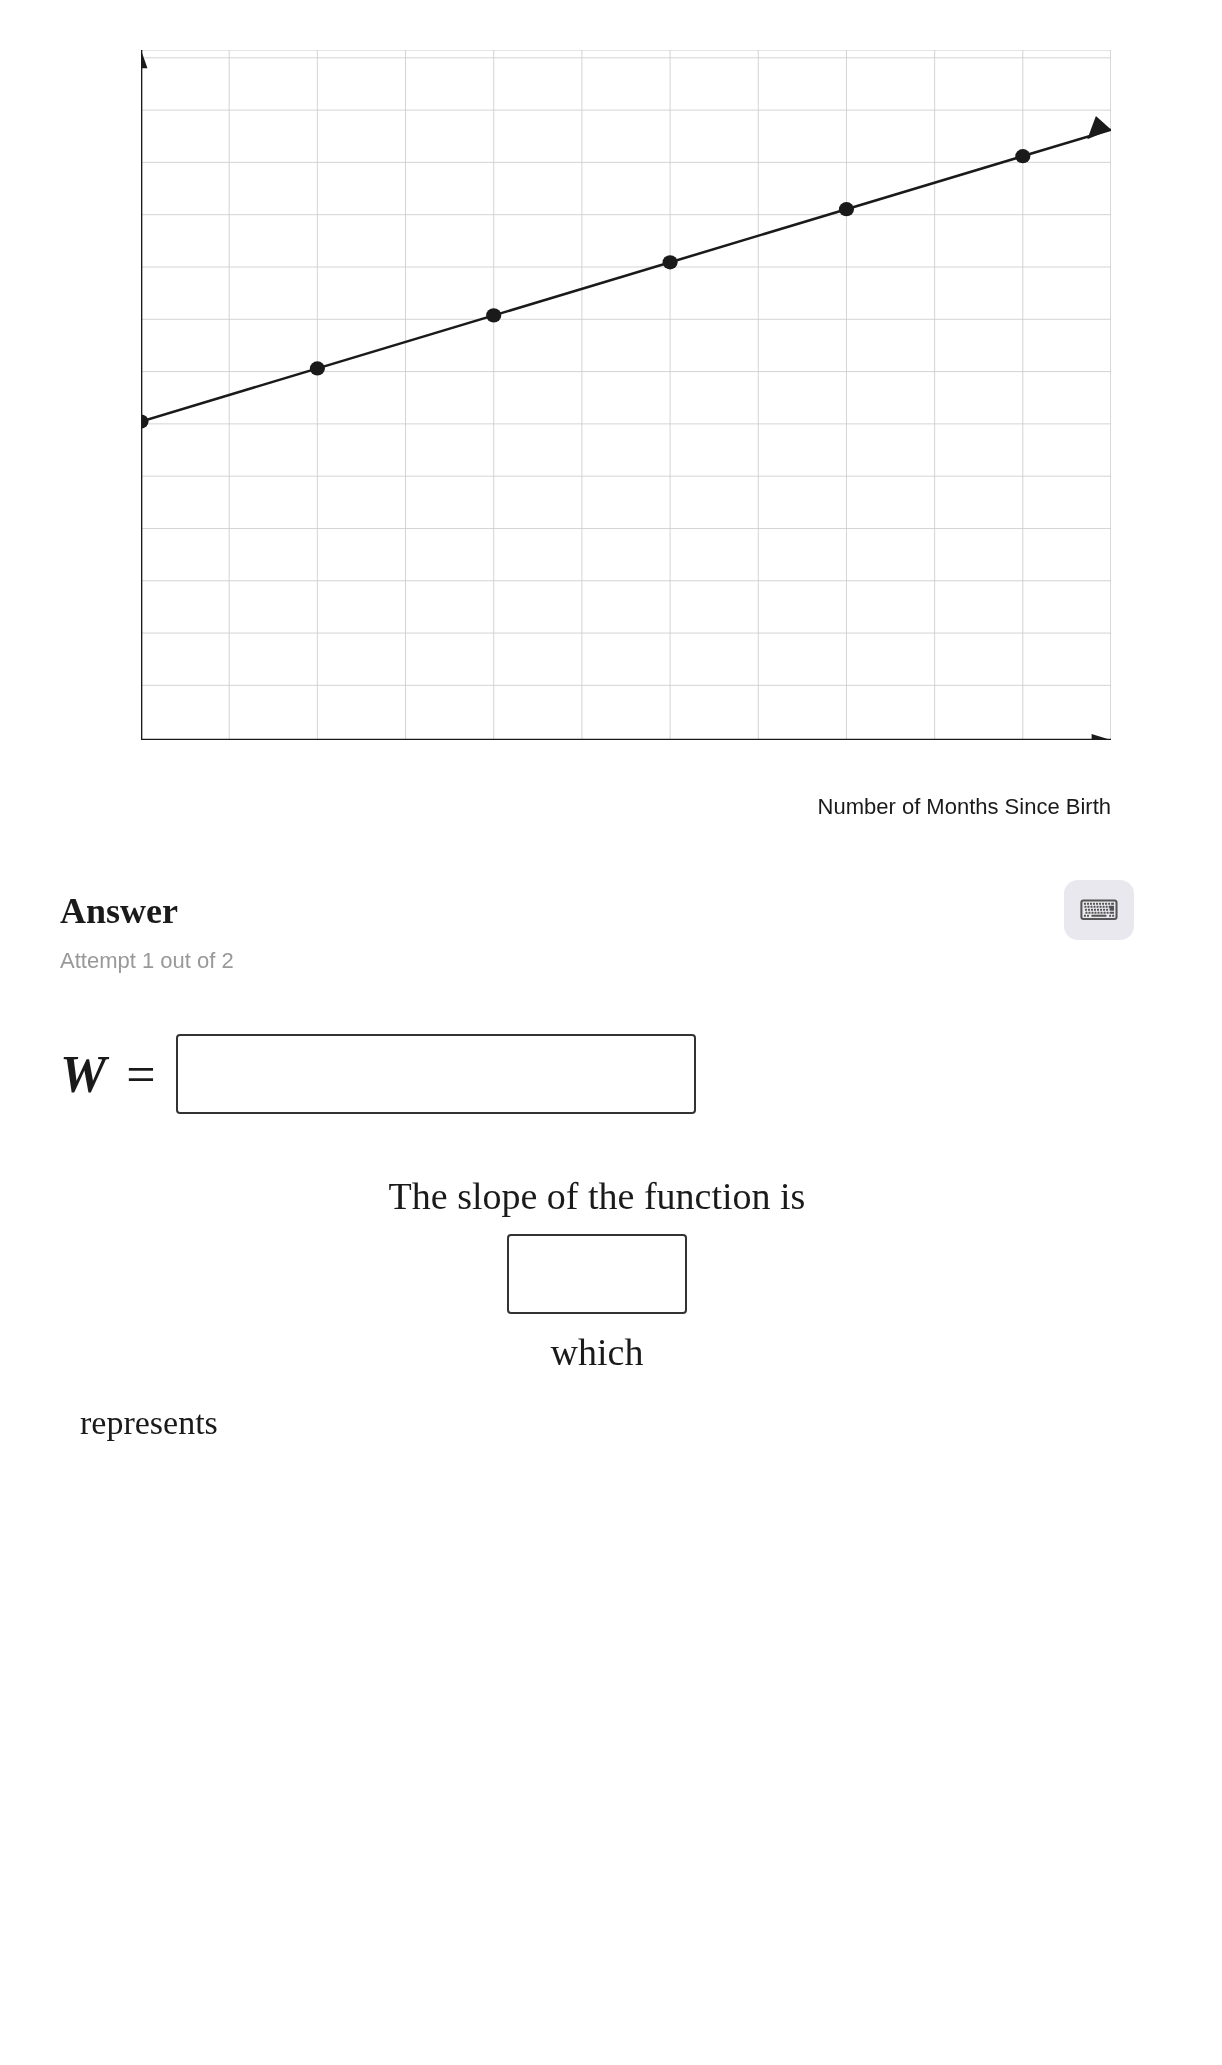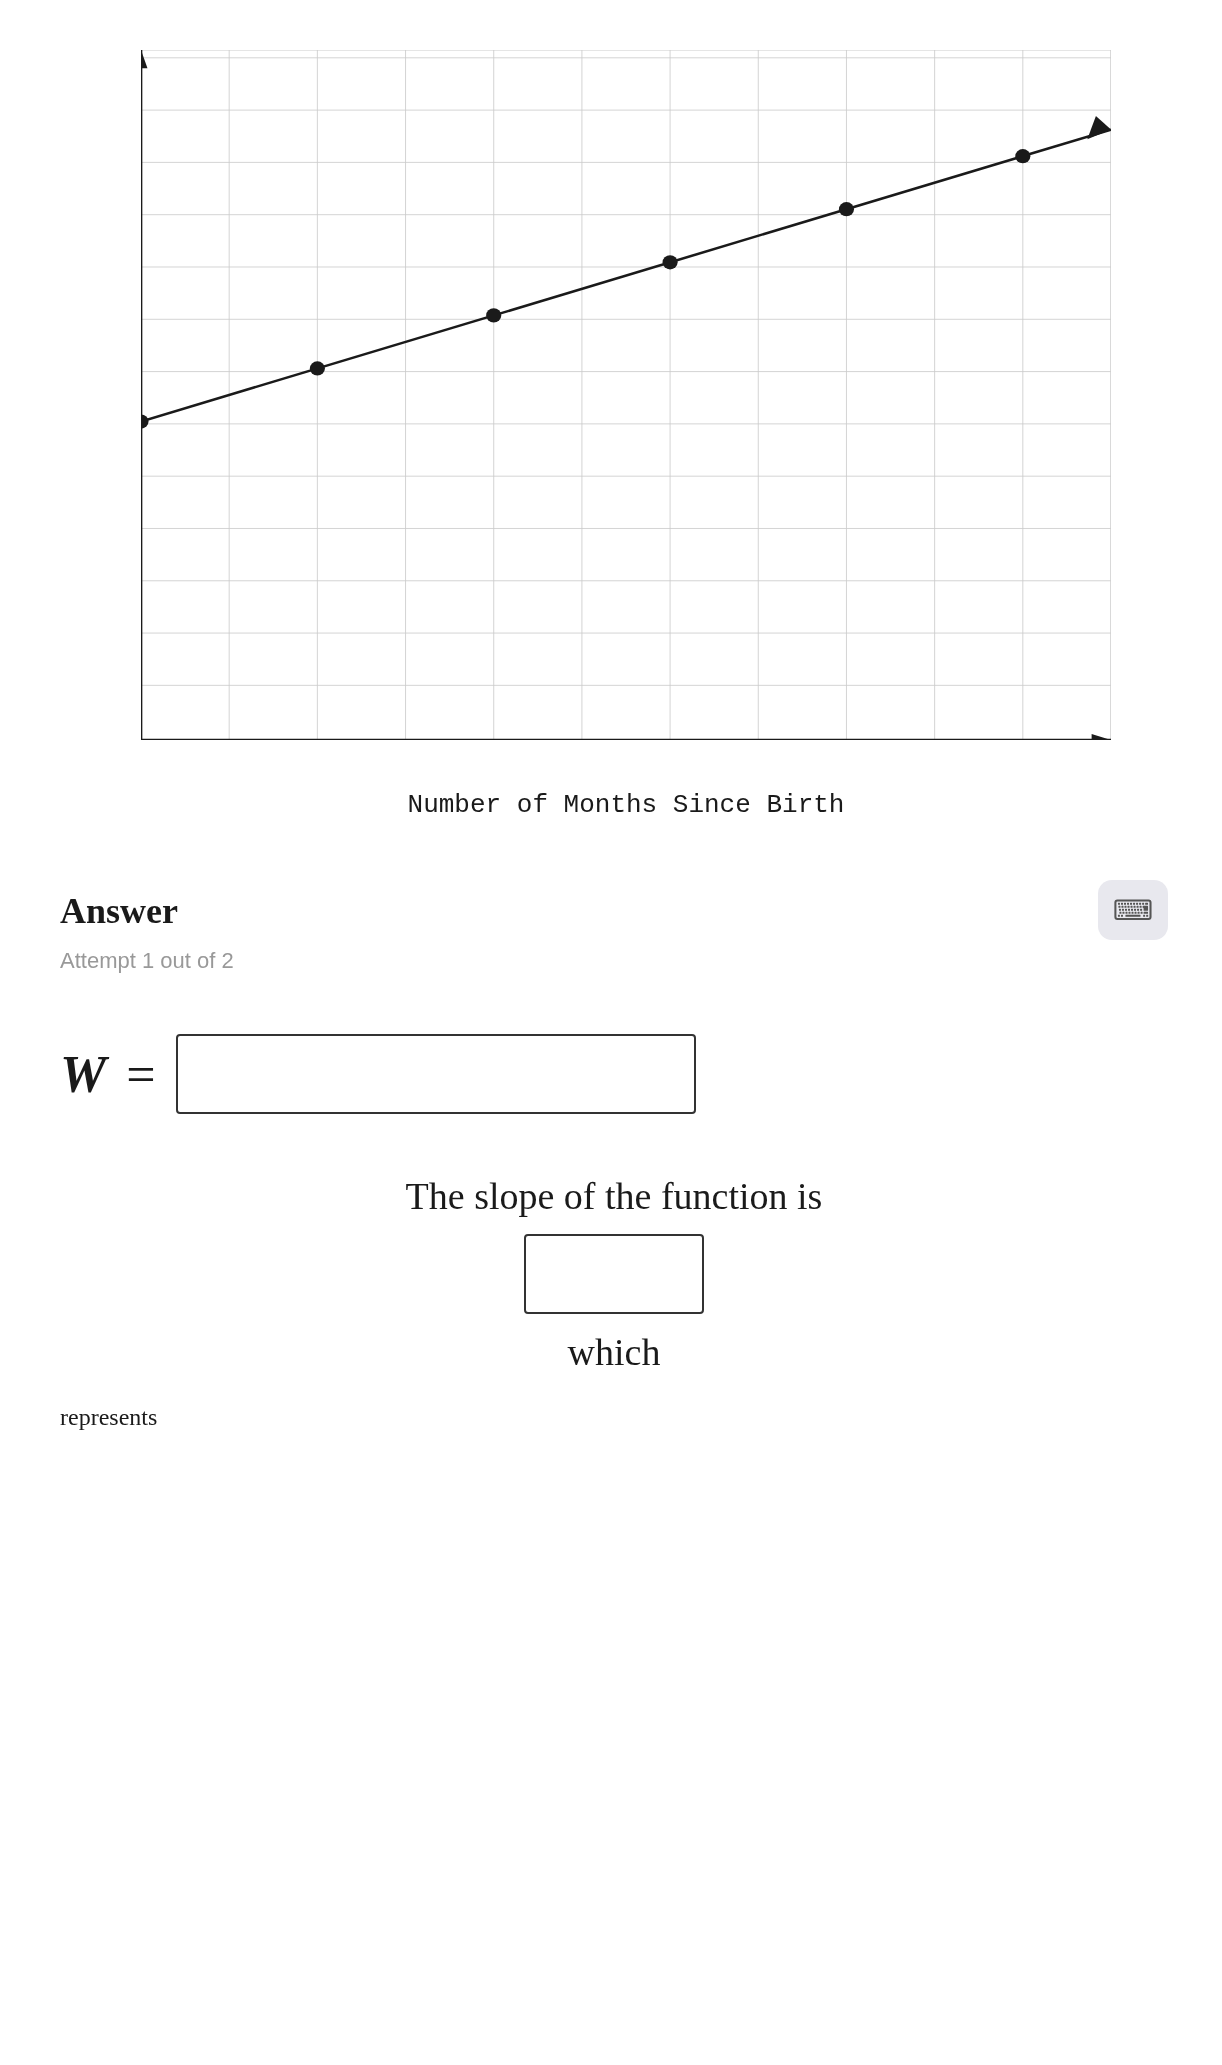--- a/index.html
+++ b/index.html
@@ -17,21 +17,21 @@
     }
 
     .chart-container {
       position: relative;
       width: 1080px;
       height: 780px;
       margin: 0 auto;
     }
 
     .answer-section {
-      padding: 50px 54px 40px 60px;
+      padding: 50px 88px 40px 60px;
       background: #fff;
     }
 
     .answer-title {
       font-size: 36px;
       font-weight: bold;
       font-family: Georgia, serif;
       margin-bottom: 10px;
     }
 
@@ -112,23 +112,24 @@
       width: 180px;
       height: 80px;
       border: 2px solid #333;
       border-radius: 4px;
       background: #fff;
       font-size: 28px;
       padding: 0 16px;
     }
 
     .represents-text {
-      font-size: 24px;
+      font-size: 34px;
       font-family: Georgia, serif;
       margin-top: 10px;
+      margin-left: 20px;
     }
   </style>
 </head>
 <body>
 
 <div class="graph-section">
   <div class="chart-container">
 
     <div style="position:absolute; left: 14px; top: 50%; transform: translateY(-50%) rotate(-90deg); font-size:22px; font-family: Georgia, serif; white-space:nowrap; color:#1a1a1a;">Weight of the Baby (Pounds)</div>
 
@@ -212,21 +213,21 @@
       <text x="654.55" y="710" text-anchor="middle" font-size="22" font-family="Georgia,serif" fill="#1a1a1a">8</text>
       <text x="736.36" y="710" text-anchor="middle" font-size="22" font-family="Georgia,serif" fill="#1a1a1a">9</text>
       <text x="818.18" y="710" text-anchor="middle" font-size="22" font-family="Georgia,serif" fill="#1a1a1a">10</text>
       <text x="900" y="710" text-anchor="middle" font-size="22" font-family="Georgia,serif" fill="#1a1a1a">11</text>
 
       <text x="918" y="684" text-anchor="start" font-size="26" font-family="Georgia,serif" font-style="italic" fill="#1a1a1a">t</text>
 
       <text x="-8" y="710" text-anchor="end" font-size="22" font-family="Georgia,serif" fill="#1a1a1a">0</text>
     </svg>
 
-    <div style="position:absolute; bottom: 0; left: 70px; right: 40px; text-align: center; font-size: 26px; font-family: Liberation Mono, monospace; color: #1a1a1a;">Number of Months Since Birth</div>
+    <div style="position:absolute; bottom: 0; left: 70px; right: 40px; text-align: right; font-size: 22px; font-family: Liberation Sans, sans-serif; color: #1a1a1a;">Number of Months Since Birth</div>
   </div>
 </div>
 
 <div class="answer-section">
   <div class="answer-header">
     <div>
       <div class="answer-title">Answer</div>
       <div class="attempt-text">Attempt 1 out of 2</div>
     </div>
     <div class="keyboard-button">

